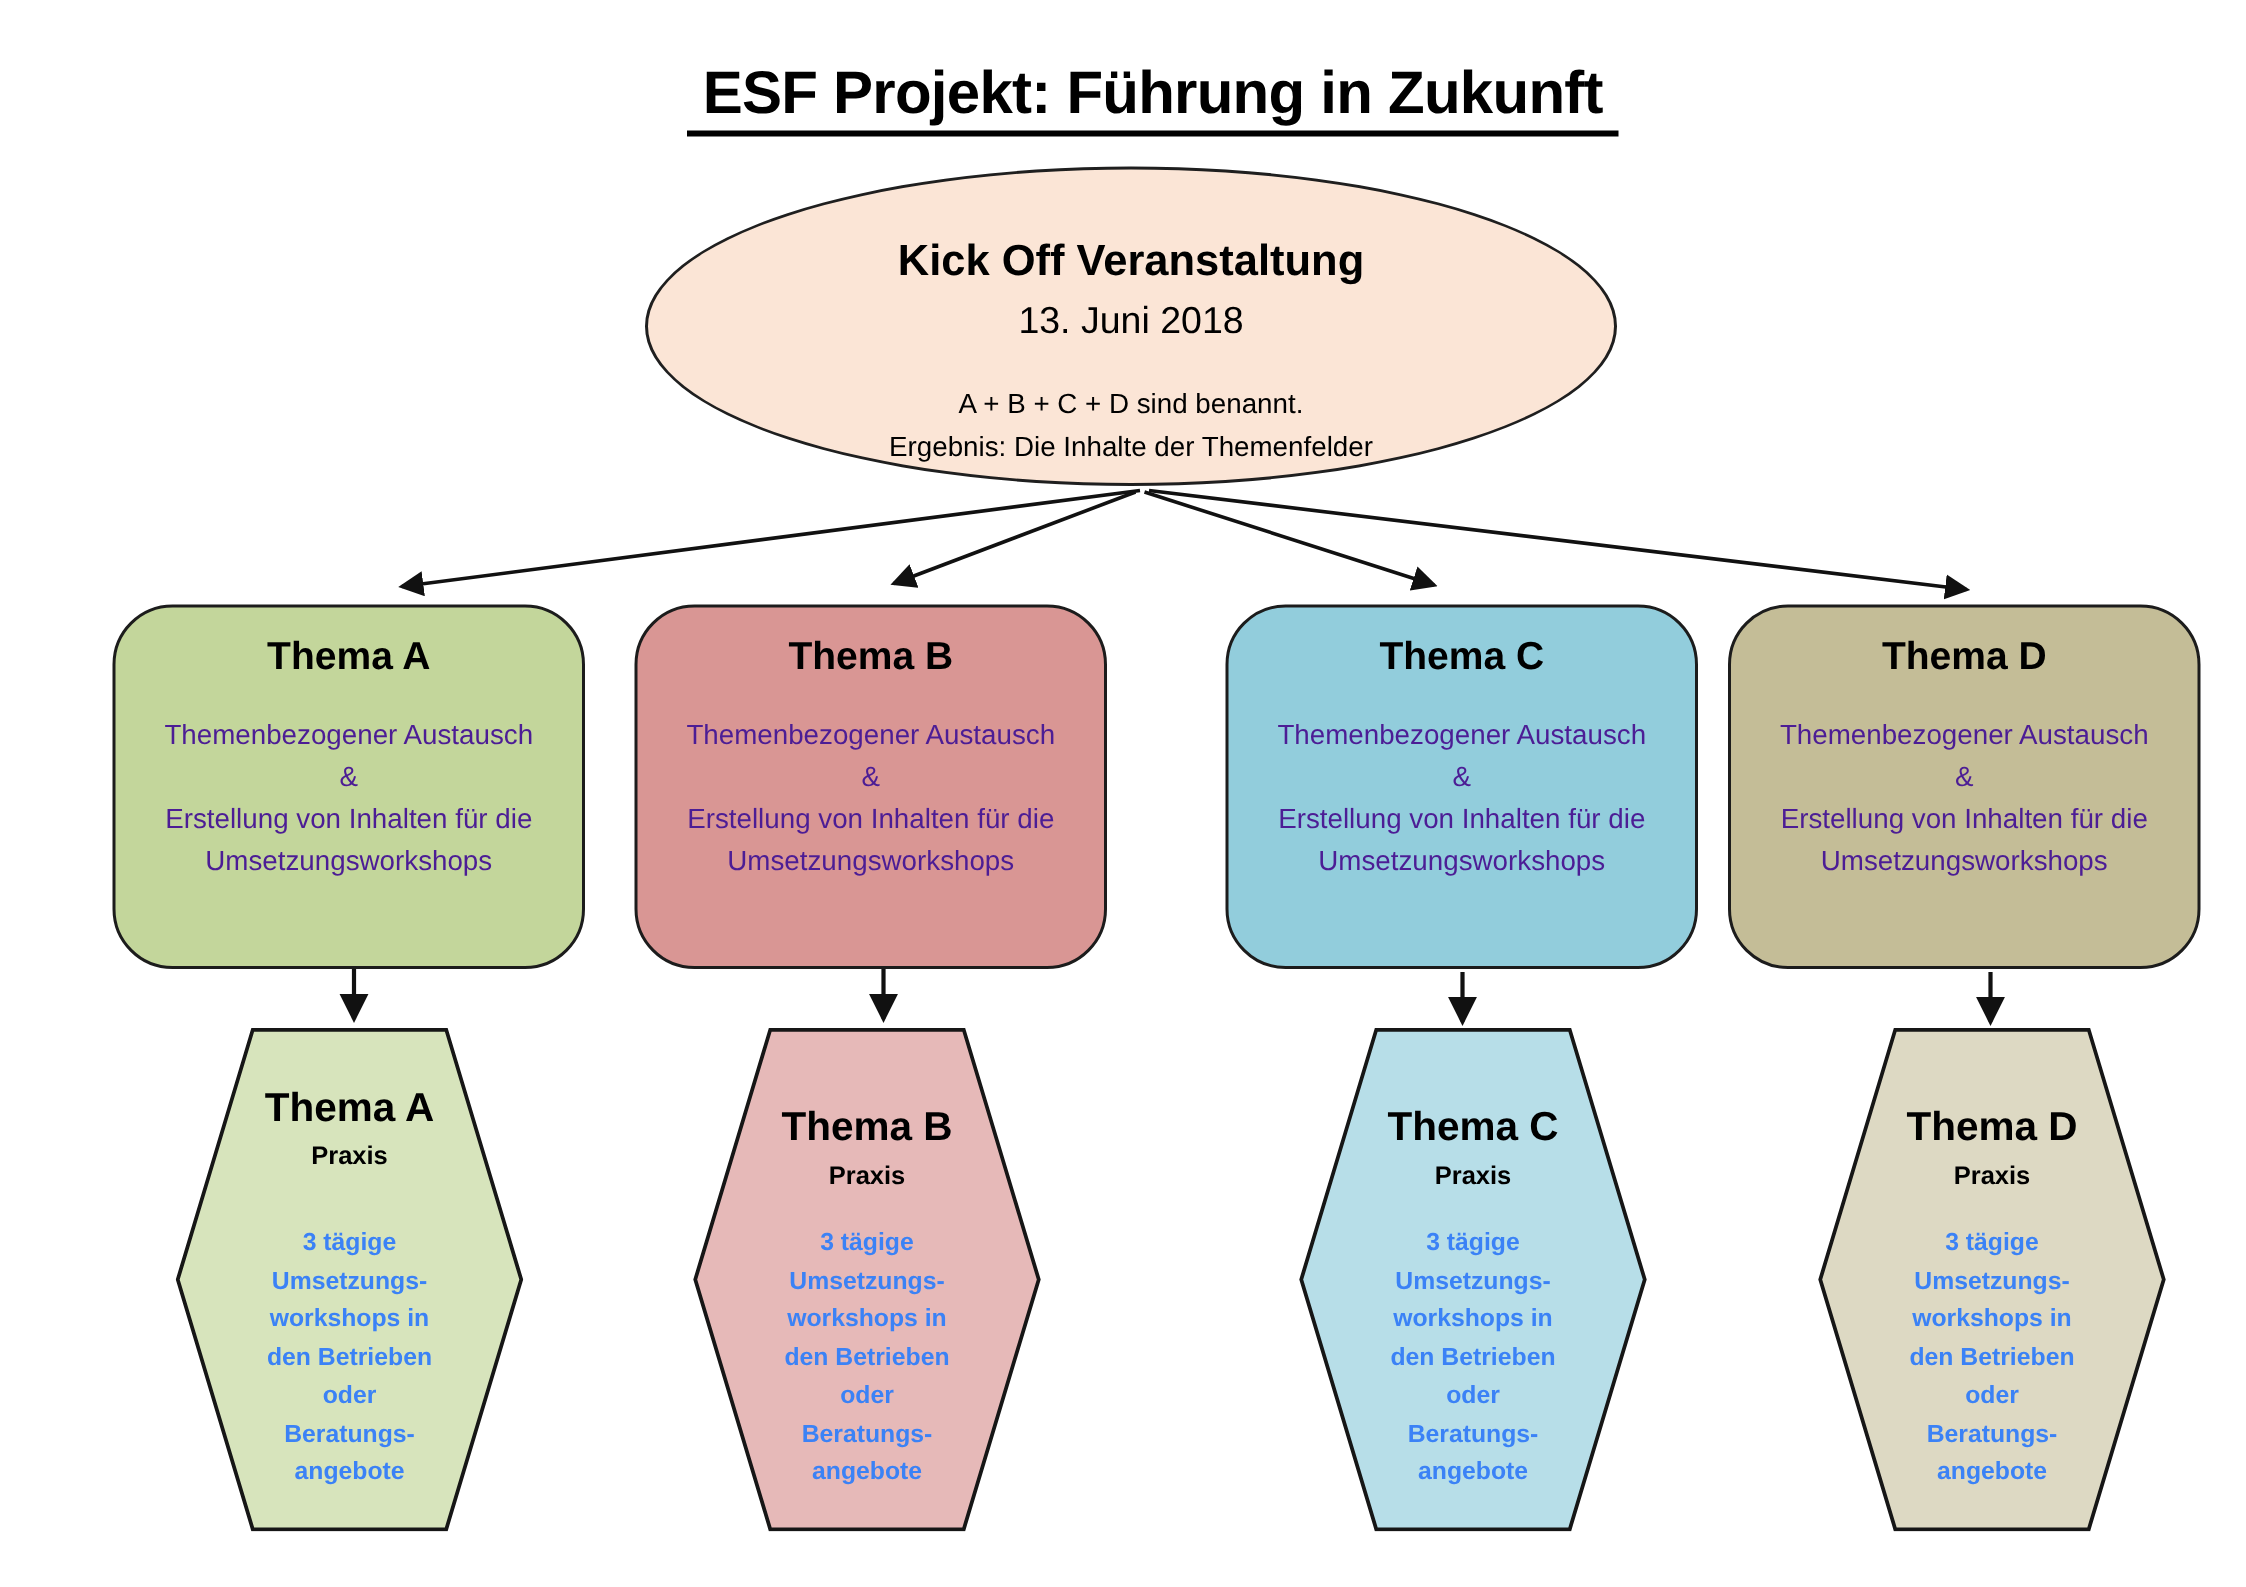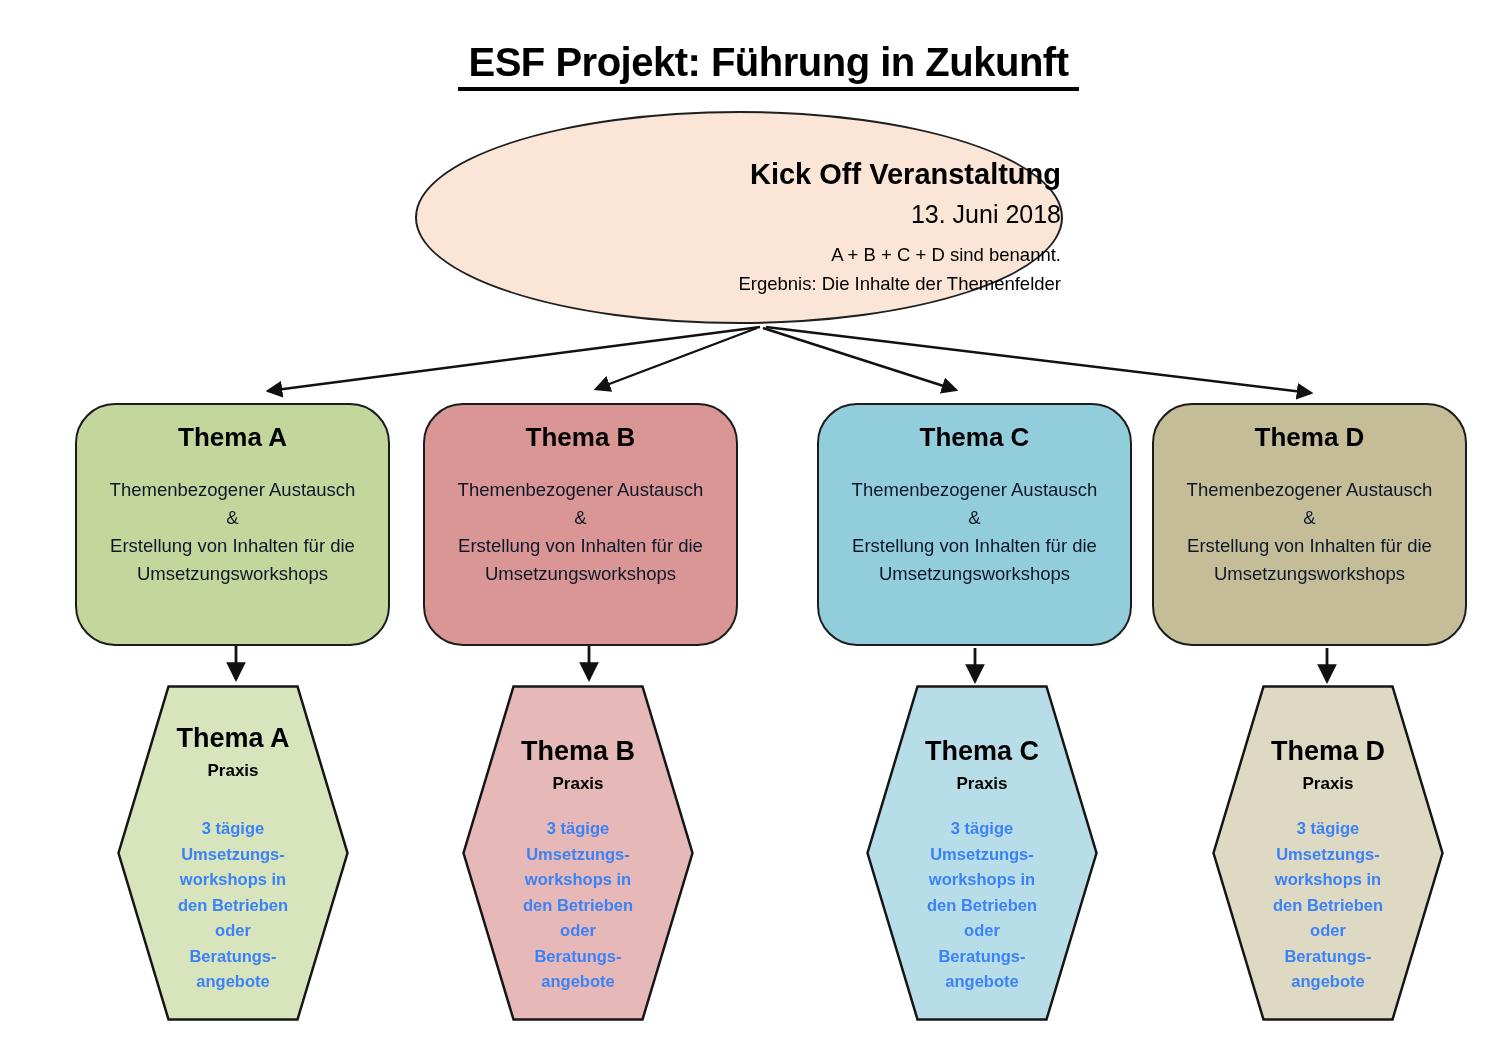--- a/index.html
+++ b/index.html
@@ -6,35 +6,35 @@
   .stage{
     position:relative;width:1497px;height:1058px;background:#fff;
     font-family:"Liberation Sans",sans-serif;color:#000;overflow:hidden;
   }
   .page-title{
     position:absolute;top:40px;left:40px;right:0;text-align:center;
     font-size:40px;font-weight:bold;letter-spacing:-0.5px;white-space:nowrap;
   }
   .page-title .u{border-bottom:4px solid #000;padding:0 10px 3px;}
   .ellipse{
-    position:absolute;left:415px;top:111px;width:648px;height:213px;
+    position:absolute;left:430px;top:111px;width:648px;height:213px;
     border:2px solid #1f1f1f;border-radius:50%;box-sizing:border-box;
-    text-align:right;padding-top:42px;z-index:2;
+    text-align:center;padding-top:42px;z-index:2;
   }
   .e-title{font-size:29px;font-weight:bold;line-height:38px;margin-bottom:5px;}
-  .e-date{font-size:25px;line-height:32px;margin-bottom:10px;}
+  .e-date{font-size:25px;line-height:32px;margin-bottom:24px;}
   .e-line{font-size:18.5px;line-height:29px;}
   .connectors{position:absolute;left:0;top:0;z-index:3;pointer-events:none;}
   .box{
     position:absolute;top:403px;width:315px;height:243px;box-sizing:border-box;
     border:2.5px solid #1c1c1c;border-radius:40px;text-align:center;
     padding-top:16px;z-index:2;
   }
   .box-title{font-size:26px;font-weight:bold;line-height:33px;margin-bottom:22px;}
-  .box-line{font-size:18.5px;line-height:28px;color:#0f172a;}
+  .box-line{font-size:18.5px;line-height:28px;color:#4c1d95;}
   .hex{position:absolute;top:685px;width:232px;height:336px;z-index:2;}
   .hex svg{position:absolute;left:0;top:0;}
   .hex-content{position:absolute;left:0;top:0;right:0;bottom:0;text-align:center;}
   .hex-title{position:absolute;top:36px;width:100%;font-size:27px;font-weight:bold;line-height:34px;}
   .hex-sub{position:absolute;top:74px;width:100%;font-size:17px;font-weight:bold;line-height:24px;}
   .hex-lines{position:absolute;top:131px;width:100%;font-size:16.5px;font-weight:bold;line-height:25.5px;color:#3b82f6;}
   .hex-b .hex-title,.hex-c .hex-title,.hex-d .hex-title{top:49px;}
   .hex-b .hex-sub,.hex-c .hex-sub,.hex-d .hex-sub{top:87px;}
 </style>
 </head>

